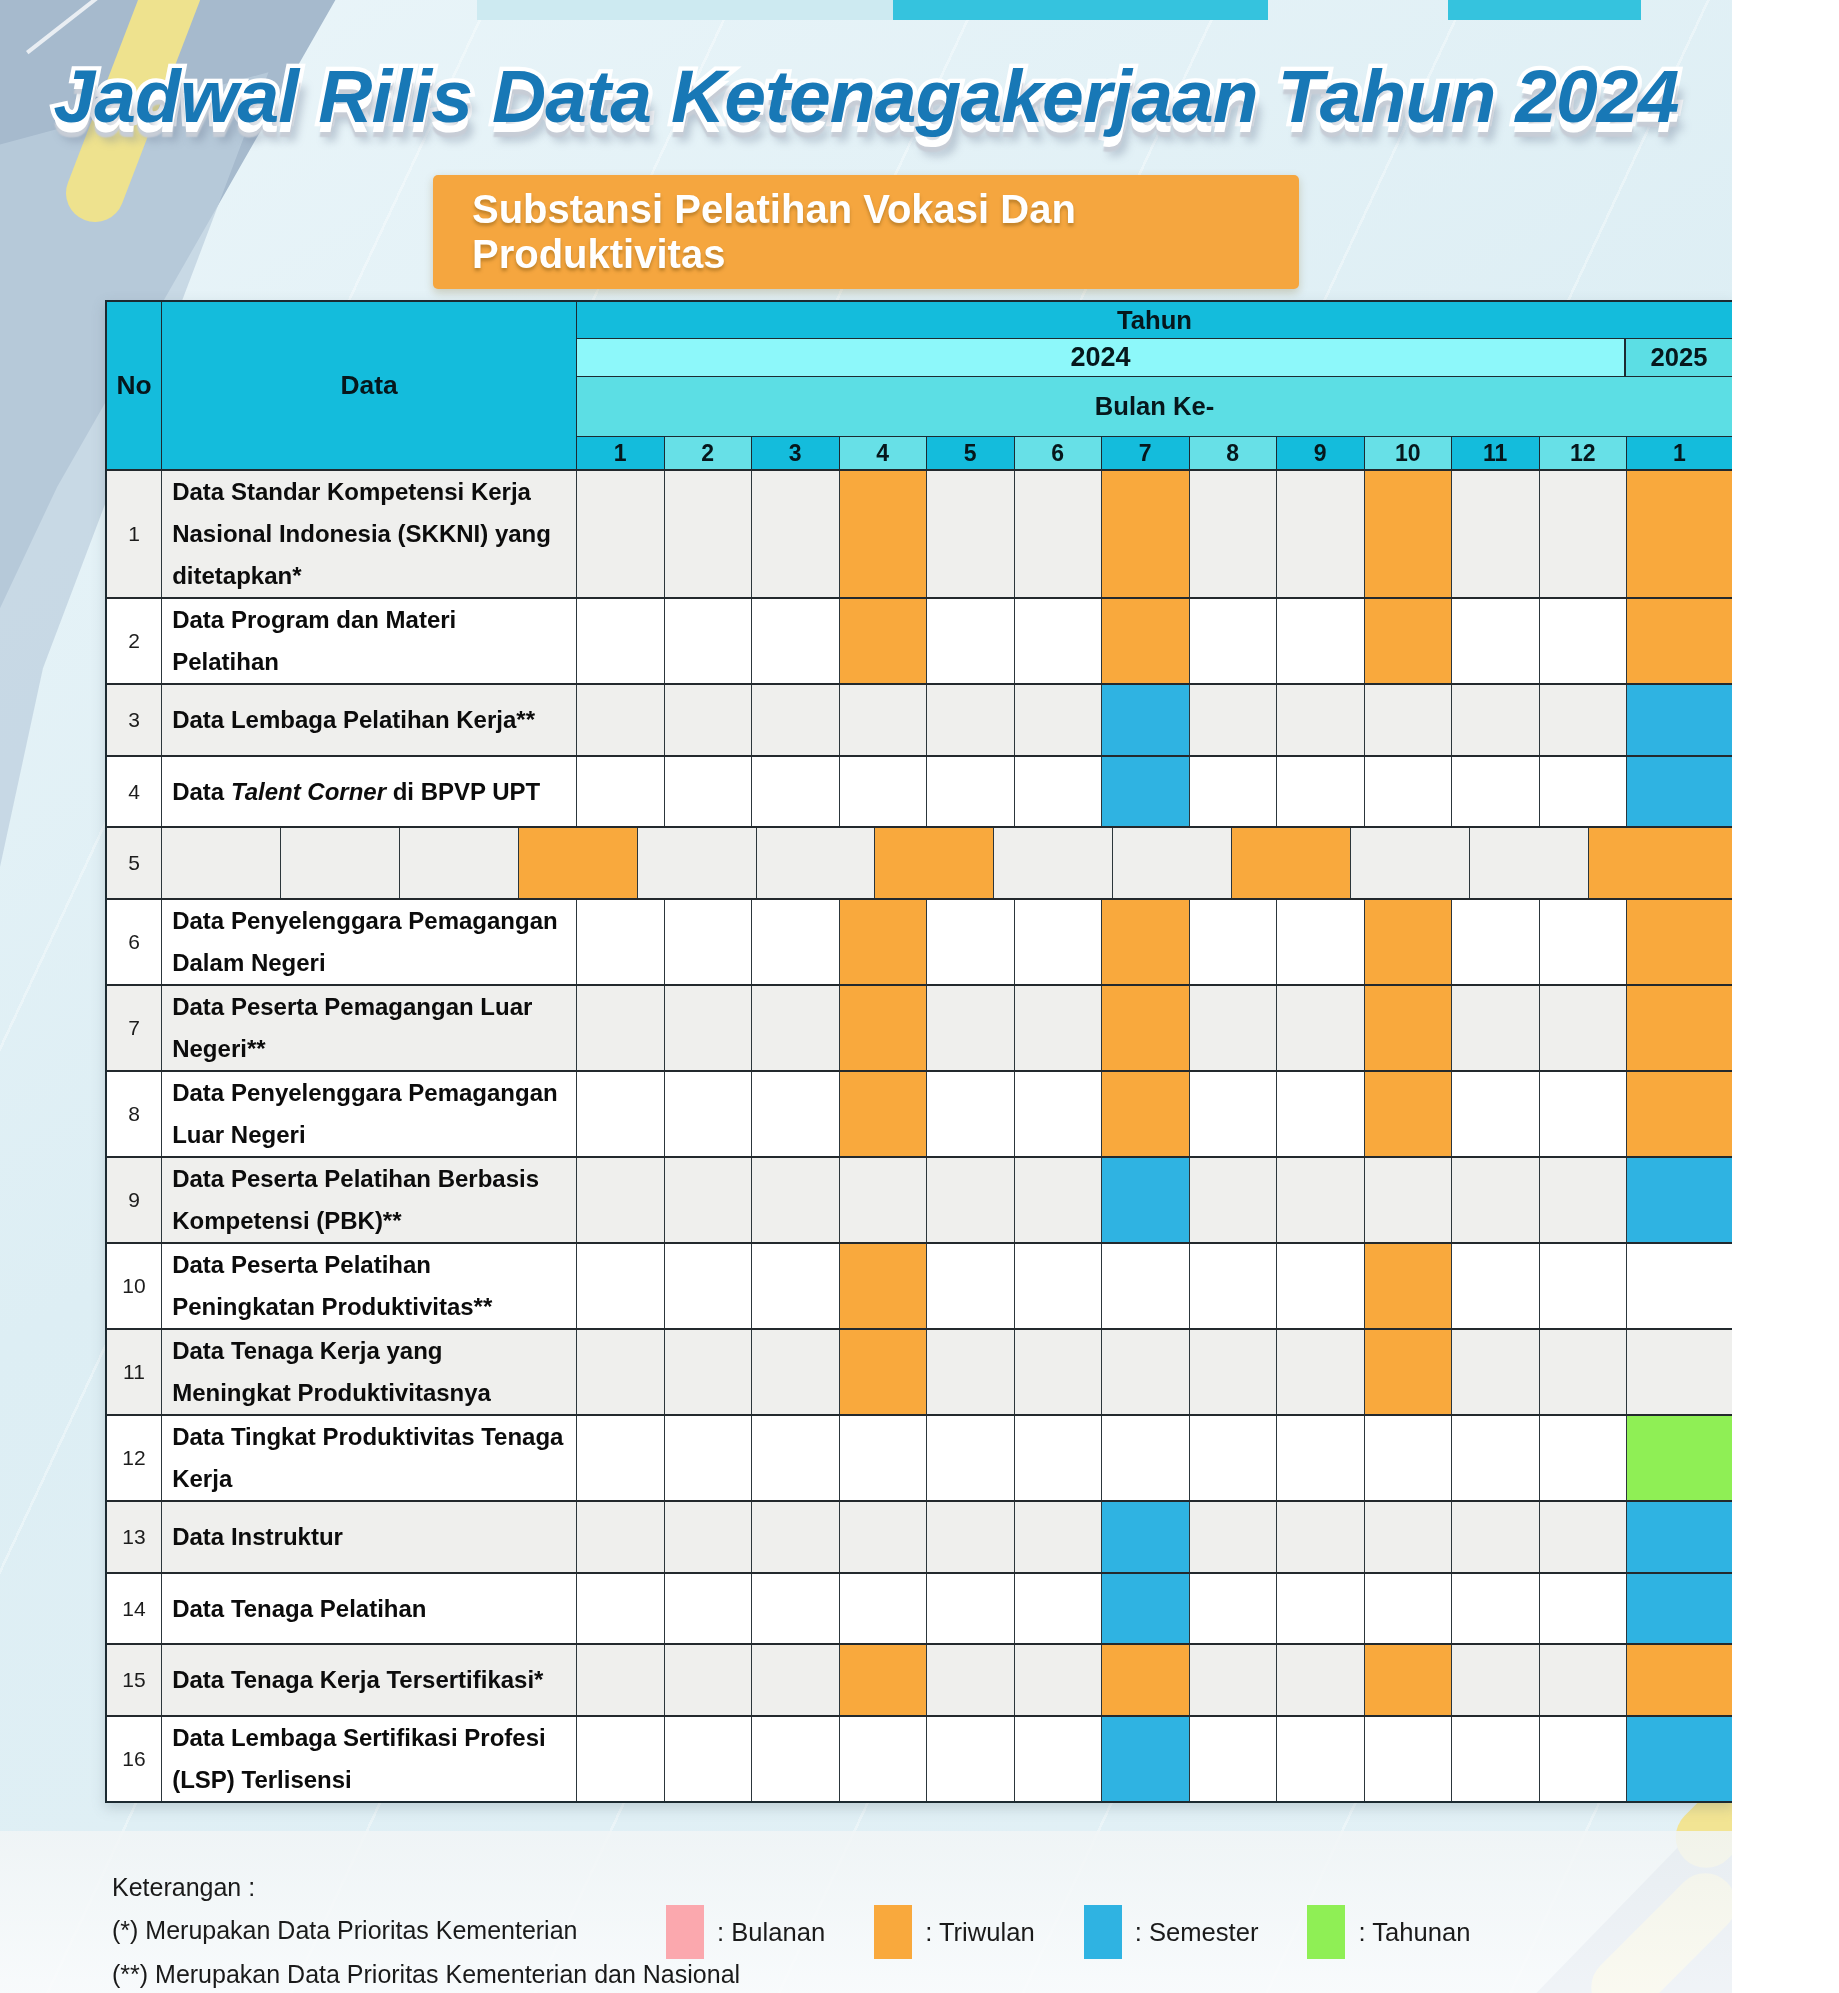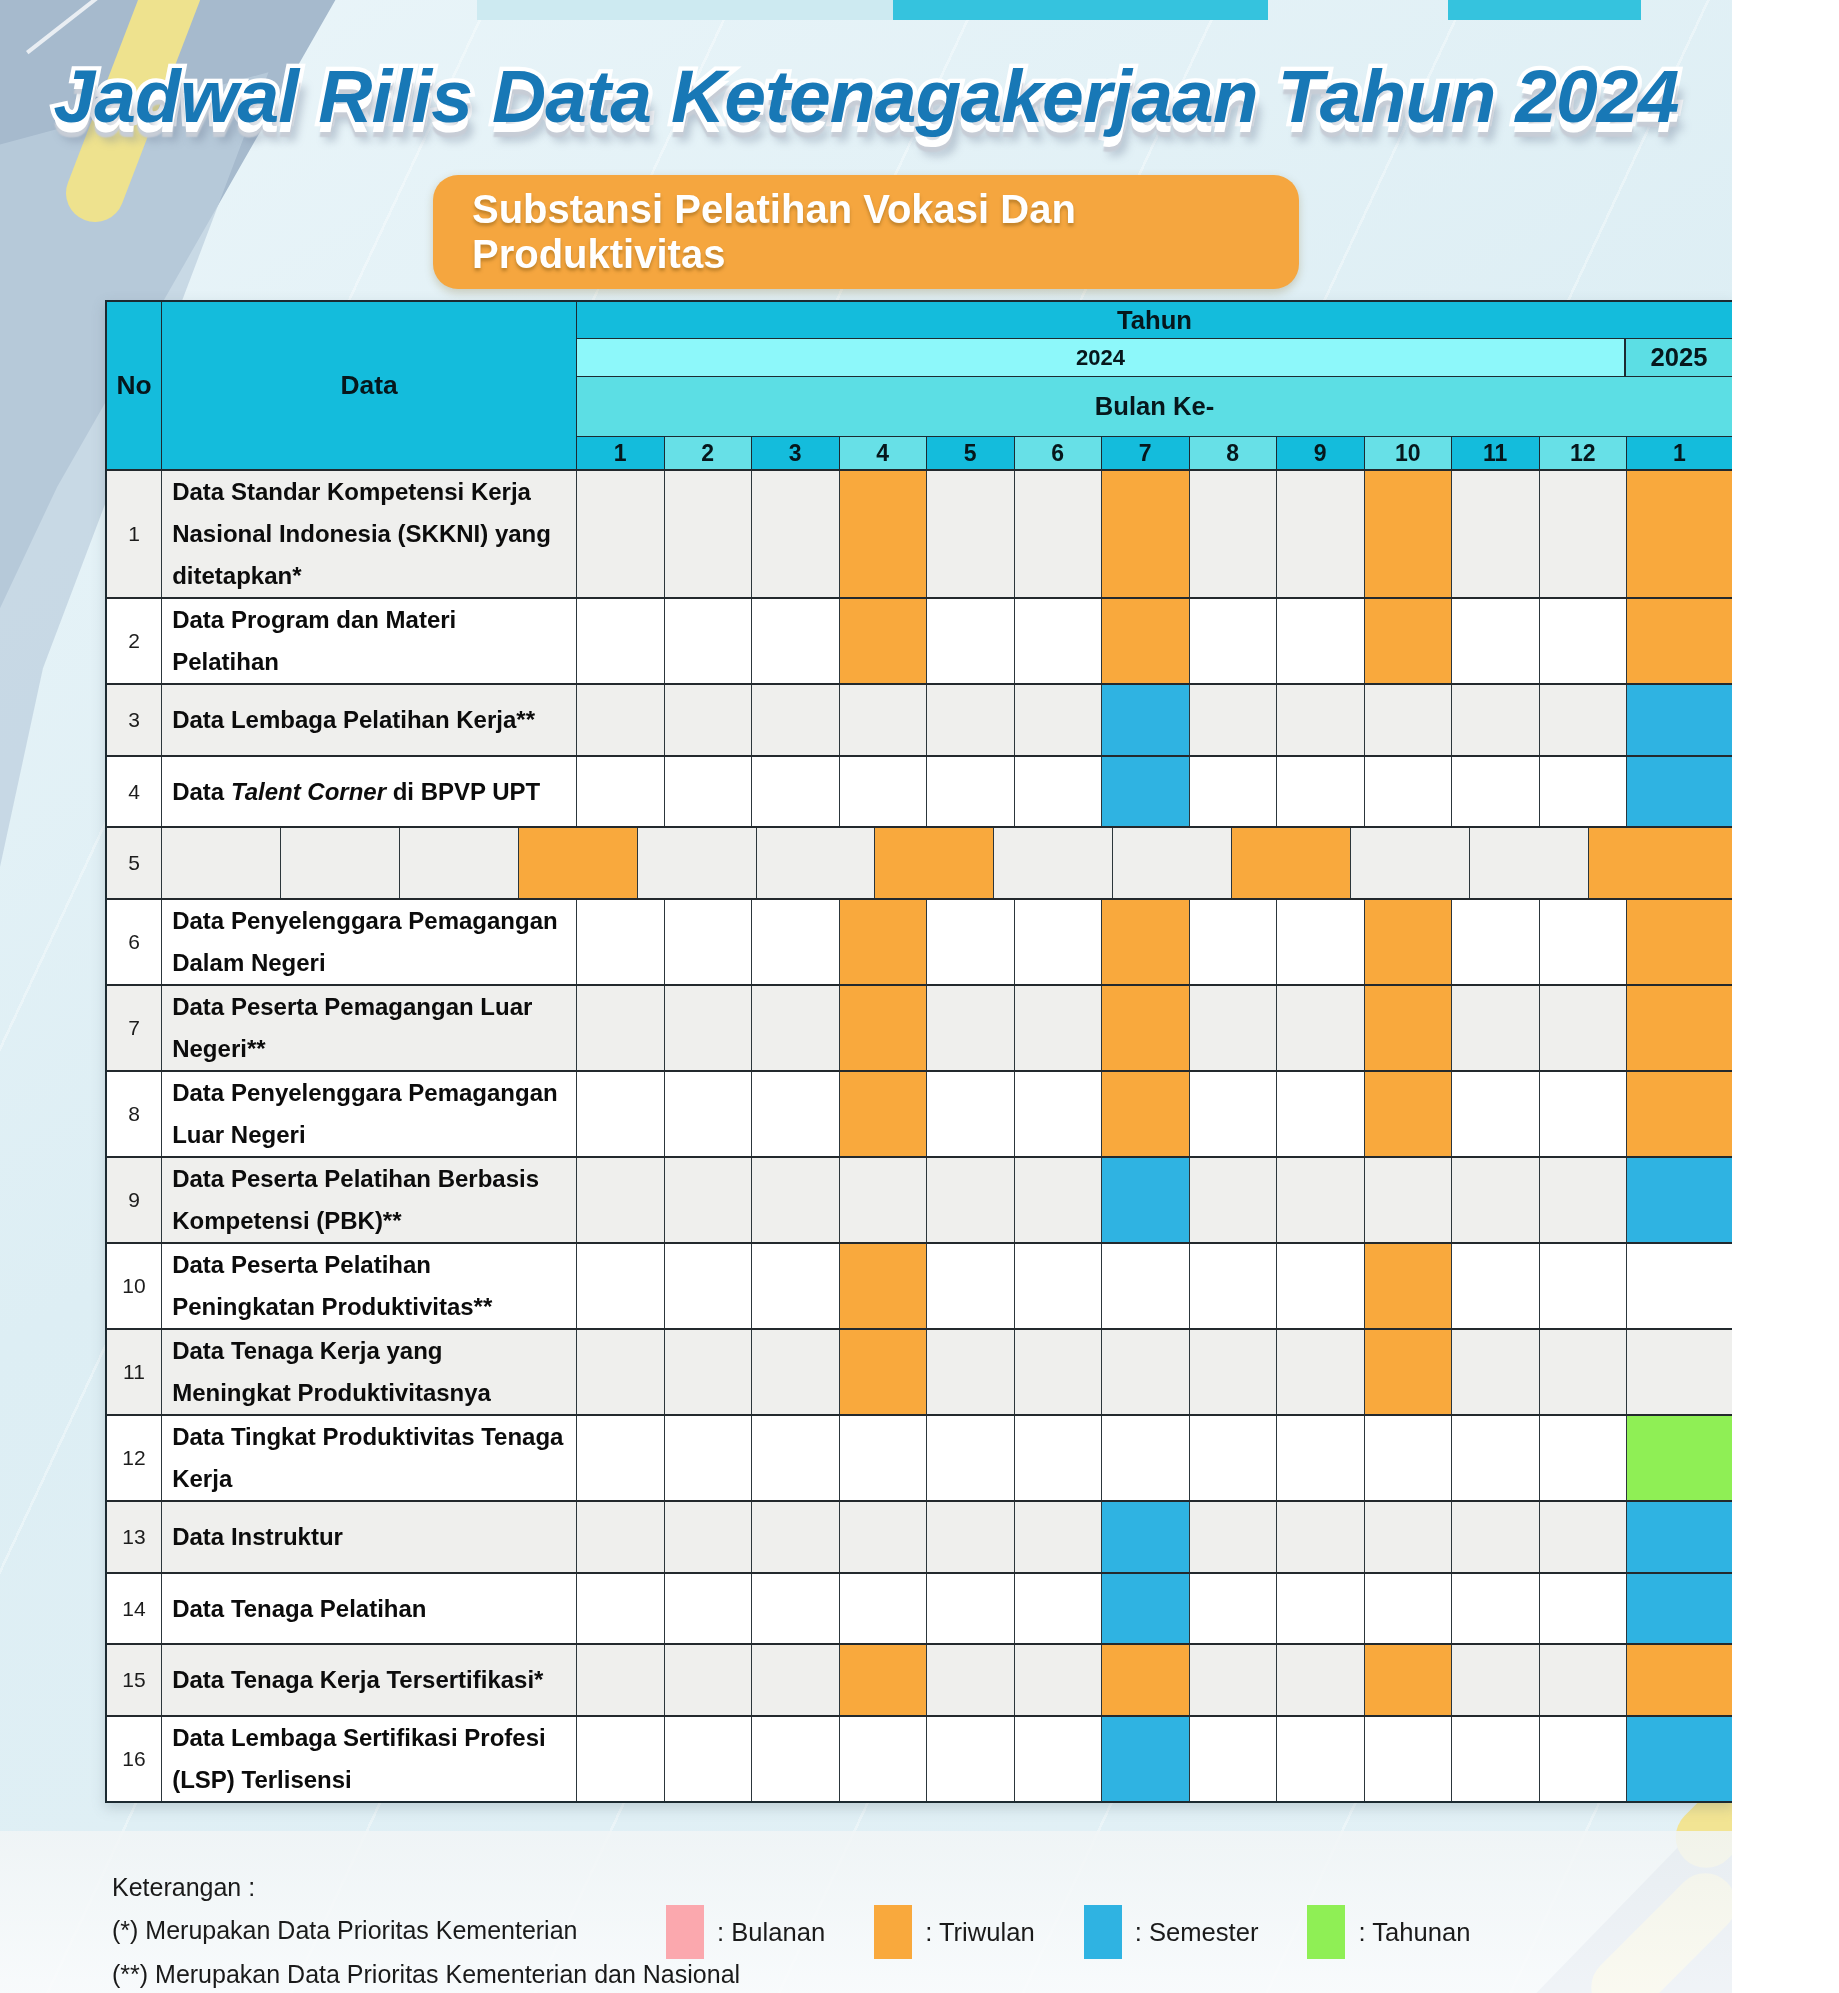--- a/index.html
+++ b/index.html
@@ -32,41 +32,41 @@
   .footer-fade{left:0;top:1831px;width:100%;height:162px;
      background:linear-gradient(#f1f5f6,#fbfcfd);opacity:.88;}
 
   
   .title{position:absolute;left:0;top:53px;width:100%;text-align:center;
      font-size:75px;font-weight:bold;font-style:italic;letter-spacing:-0.9px;
      color:#1878b6;
      -webkit-text-stroke:8.5px #ffffff;paint-order:stroke fill;
      text-shadow:0 10.2px 0 #ffffff,0 14.5px 1.7px #c7cdd6,5.1px 19px 8.5px rgba(110,125,150,.4);}
   .subtitle-pill{position:absolute;top:175px;left:50%;transform:translateX(-50%);
-     background:#f5a63f;border-radius:25px;padding:12px 39px;
+     background:#f5a63f;border-radius:5px;padding:12px 39px;
      box-shadow:0 3.4px 8.5px rgba(120,90,20,.25);}
   .subtitle-pill span{font-size:40px;font-weight:bold;color:#ffffff;
      text-shadow:0 2.6px 3.4px rgba(90,60,0,.35);}
 
   
   .sched{position:absolute;left:105px;top:300px;width:1629px;height:1503px;
      box-sizing:border-box;border:2.6px solid #1c2a31;background:#ffffff;
      display:flex;flex-direction:column;box-shadow:0 5.1px 12px rgba(90,110,125,.25);}
   .sched *{box-sizing:border-box;}
   .thead{display:flex;height:167px;flex:0 0 167px;}
   .h-no{width:55px;flex:0 0 55px;background:var(--head-dark);border-right:1.7px solid #1c2a31;
      display:flex;align-items:center;justify-content:center;font-size:26.4px;font-weight:bold;color:#06171c;}
   .h-data{width:415px;flex:0 0 415px;background:var(--head-dark);border-right:1.7px solid #1c2a31;
      display:flex;align-items:center;justify-content:center;font-size:26.4px;font-weight:bold;color:#06171c;}
   .h-right{flex:1;display:flex;flex-direction:column;}
   .h-tahun{height:37px;flex:0 0 37px;background:var(--head-dark);border-bottom:1.7px solid #1c2a31;
      display:flex;align-items:center;justify-content:center;font-size:25.6px;font-weight:bold;color:#06171c;}
   .h-years{height:38px;flex:0 0 38px;display:flex;border-bottom:1.7px solid #1c2a31;}
   .h-2024{flex:1236 0 0;background:#8df8fa;display:flex;align-items:center;justify-content:center;
-     font-size:22px;font-weight:bold;color:#06171c;border-right:2.6px solid #1c2a31;}
+     font-size:27px;font-weight:bold;color:#06171c;border-right:2.6px solid #1c2a31;}
   .h-2025{flex:125 0 0;background:#5cdee4;display:flex;align-items:center;justify-content:center;
      font-size:25.6px;font-weight:bold;color:#06171c;}
   .h-bulan{height:60px;flex:0 0 60px;background:#5cdee4;border-bottom:1.7px solid #1c2a31;
      display:flex;align-items:center;justify-content:center;font-size:25.6px;font-weight:bold;color:#06171c;}
   .h-months{height:32px;flex:0 0 32px;display:flex;}
   .mh{flex:103 0 0;display:flex;align-items:center;justify-content:center;
      font-size:23px;font-weight:bold;color:#06171c;}
   .mh + .mh{border-left:1.7px solid #1c2a31;}
   .mh.dark{background:var(--head-dark);}
   .mh.light{background:#67e0e7;}

